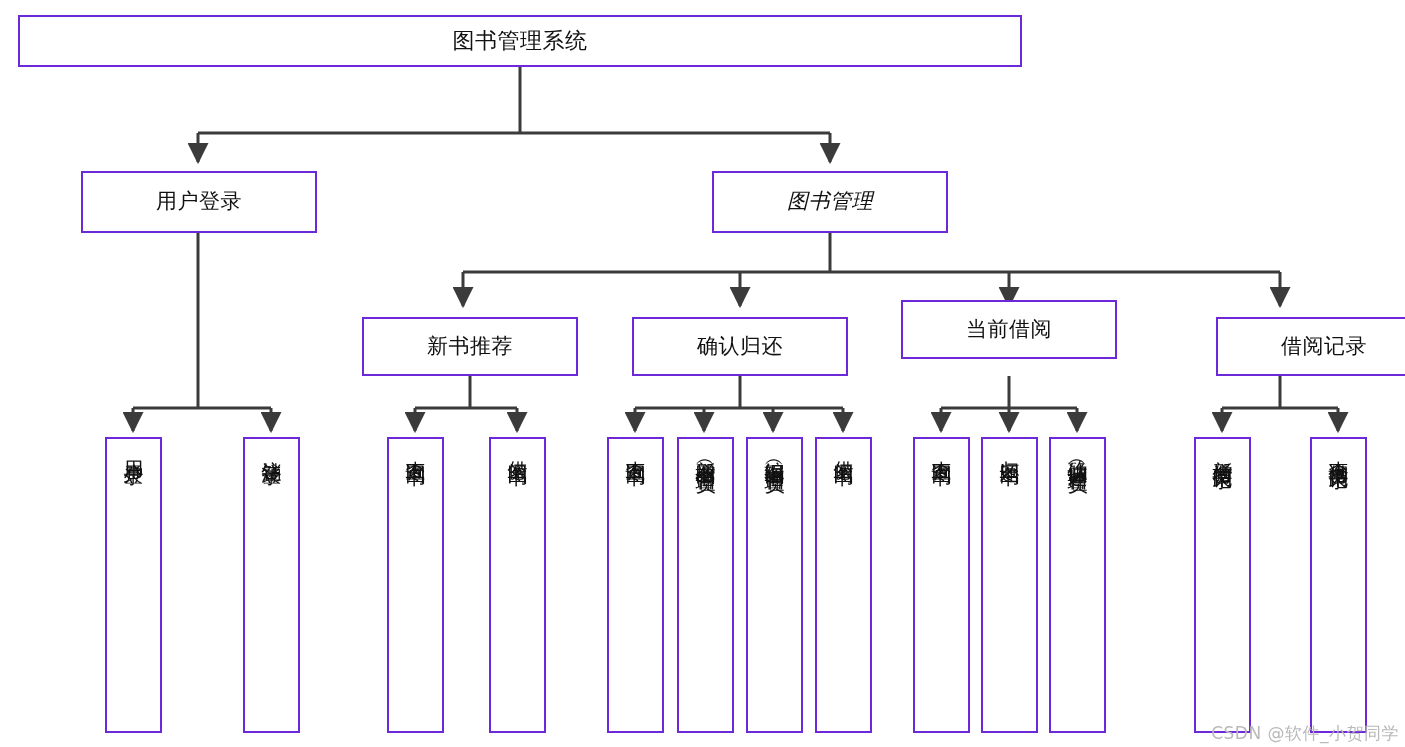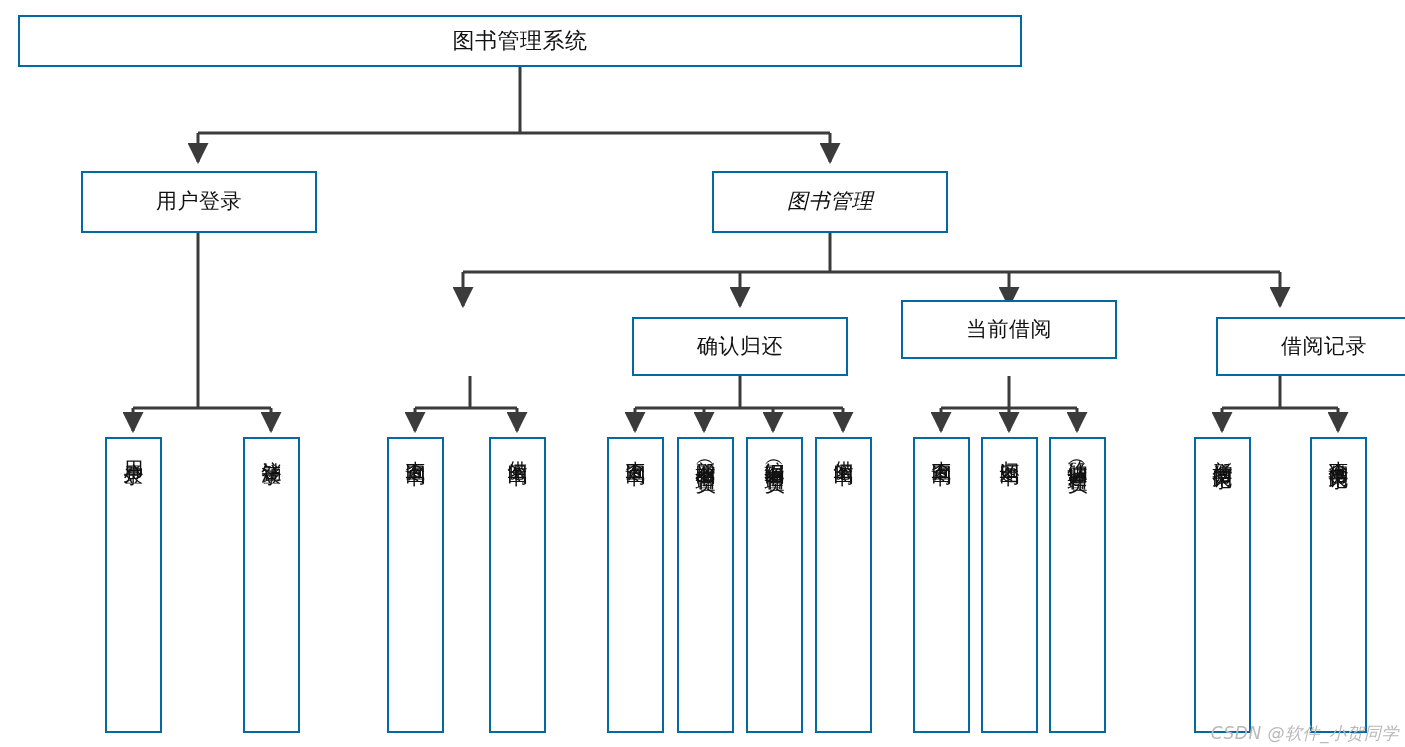--- a/index.html
+++ b/index.html
@@ -22,21 +22,21 @@
     left: 0;
     top: 0;
     width: 1405px;
     height: 747px;
     pointer-events: none;
   }
   .node {
     position: absolute;
     box-sizing: border-box;
     background: #ffffff;
-    border: 2px solid #0369a1;
+    border: 2px solid #6d28d9;
     display: flex;
     align-items: center;
     justify-content: center;
     color: #111111;
     z-index: 2;
   }
   .node .label {
     display: block;
     text-align: center;
     line-height: 1.12;
@@ -68,21 +68,20 @@
   }
   .watermark {
     position: absolute;
     right: 6px;
     bottom: 2px;
     font-size: 17px;
     color: #b9b9b9;
     letter-spacing: 0.5px;
     z-index: 5;
     white-space: nowrap;
-    font-style: italic;
   }
 </style>
 </head>
 <body>
 
 <div id="diagram">
 
   <svg id="edges" viewBox="0 0 1405 747" width="1405" height="747">
     <defs>
       <marker id="arrow" viewBox="0 0 10 10" refX="9" refY="5" markerWidth="7" markerHeight="7" orient="auto-start-reverse">
@@ -137,20 +136,23 @@
     <span class="label">图书管理系统</span>
   </div>
 
   <div class="node horiz" style="left:81px; top:171px; width:236px; height:62px;">
     <span class="label">用户登录</span>
   </div>
   <div class="node horiz" style="left:712px; top:171px; width:236px; height:62px;font-style:italic;">
     <span class="label">图书管理</span>
   </div>
 
+  <div class="node horiz" style="left:362px; top:317px; width:216px; height:59px;">
+    <span class="label">新书推荐</span>
+  </div>
   <div class="node horiz" style="left:632px; top:317px; width:216px; height:59px;">
     <span class="label">确认归还</span>
   </div>
   <div class="node horiz" style="left:901px; top:300px; width:216px; height:59px;">
     <span class="label">当前借阅</span>
   </div>
   <div class="node horiz" style="left:1172px; top:317px; width:216px; height:59px;margin-left:44px;">
     <span class="label">借阅记录</span>
   </div>
 

